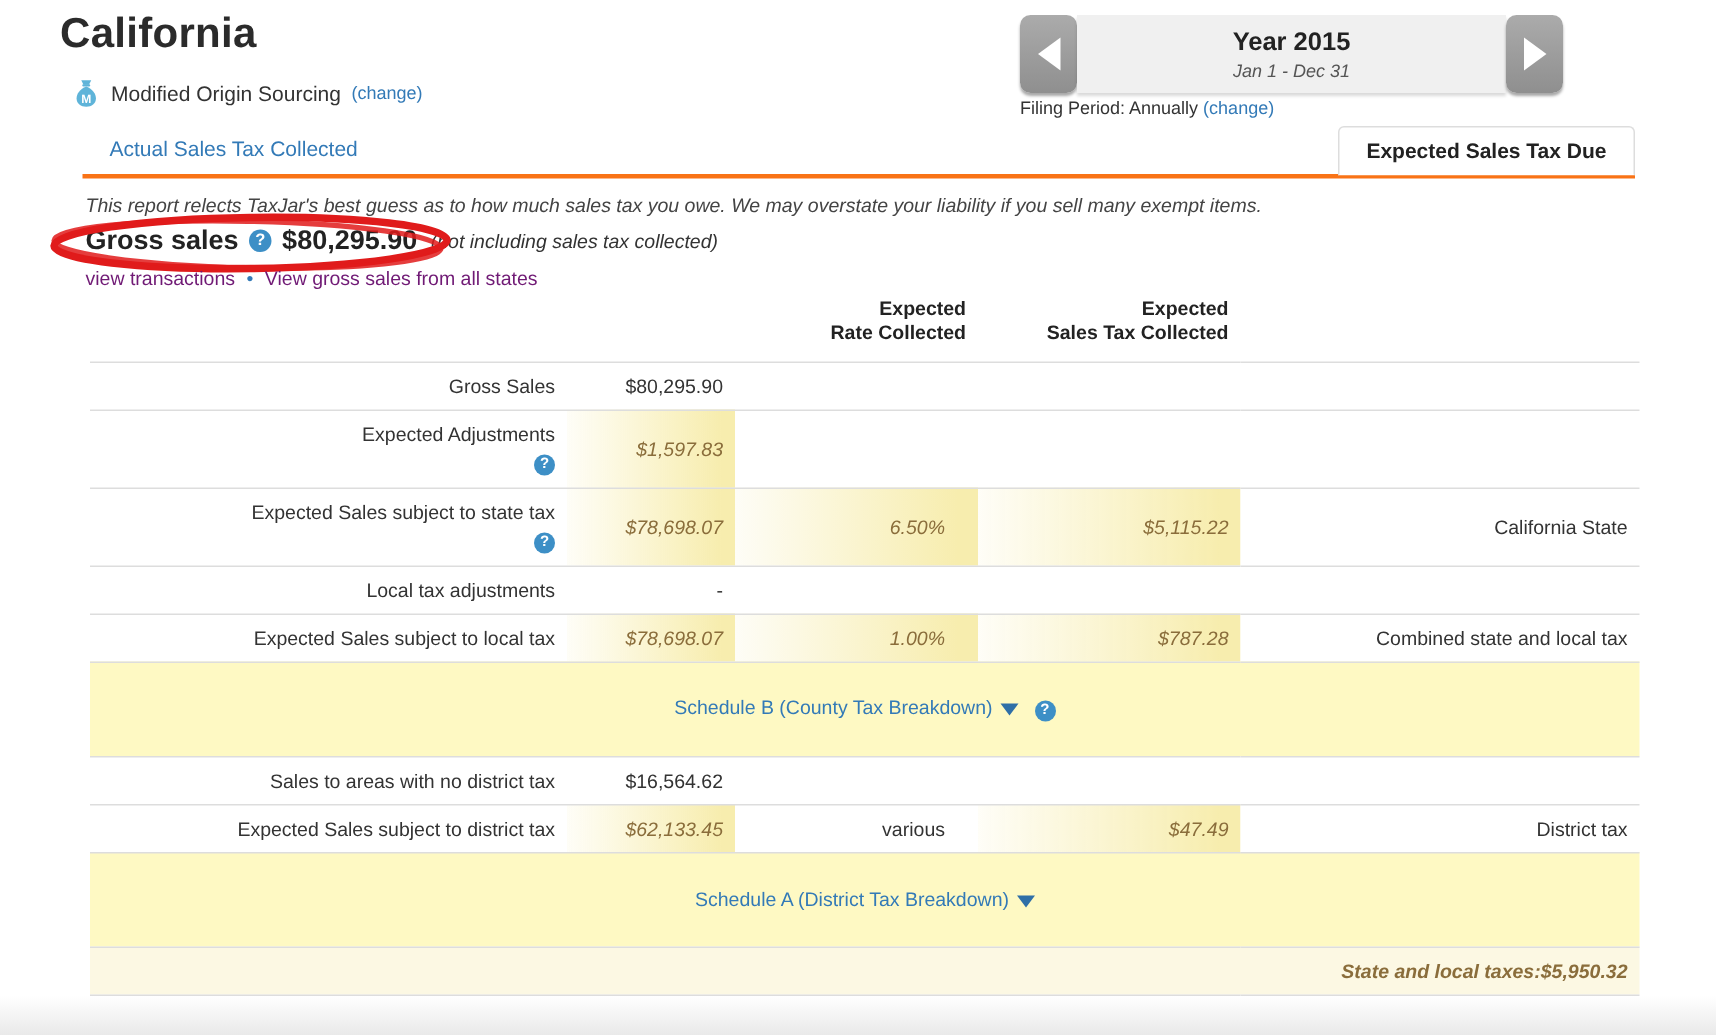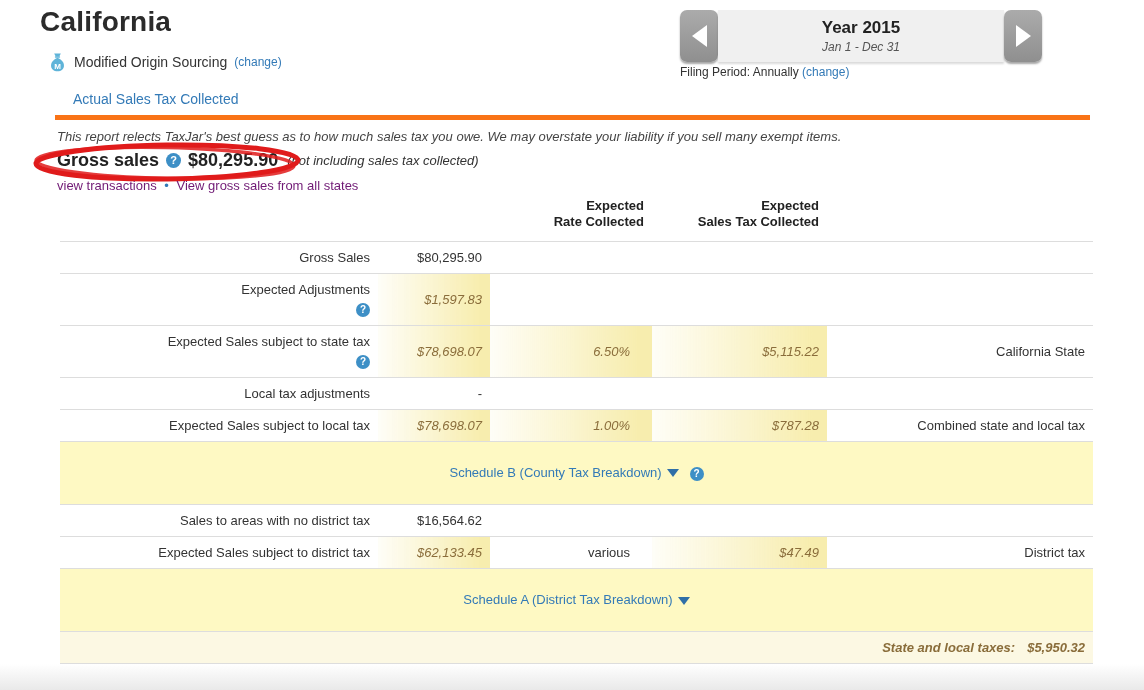--- a/index.html
+++ b/index.html
@@ -18,21 +18,21 @@
         display:flex;align-items:center;justify-content:center;cursor:pointer;box-shadow:0 2px 2px rgba(0,0,0,.35);}
   .tri-left{width:0;height:0;border-top:11px solid transparent;border-bottom:11px solid transparent;border-right:15px solid #fff;}
   .tri-right{width:0;height:0;border-top:11px solid transparent;border-bottom:11px solid transparent;border-left:15px solid #fff;}
   .pcenter{width:286px;height:52px;background:#f0f0f0;display:flex;flex-direction:column;align-items:center;justify-content:center;box-shadow:0 2px 2px rgba(0,0,0,.15);}
   .pcenter .ptitle{font-size:17px;font-weight:bold;color:#222;}
   .pcenter .prange{font-size:12px;font-style:italic;color:#555;margin-top:2px;}
   .filing{position:absolute;left:680px;top:65px;font-size:12px;color:#333;}
   .filing a{color:#337ab7;text-decoration:none;}
 
   
-  .tabs{position:absolute;left:55px;top:84px;width:1035px;display:flex;border-bottom:5px solid #f97316;justify-content:space-between;}
+  .tabs{position:absolute;left:55px;top:84px;width:1035px;display:flex;border-bottom:3px solid #f97316;justify-content:space-between;}
   .tab{font-size:14px;padding:7px 18px 8px;cursor:pointer;}
   .tab.inactive{color:#337ab7;}
   .tab.active{color:#222;font-weight:bold;border:1px solid #ddd;border-bottom:1px solid #fff;border-radius:4px 4px 0 0;margin-bottom:-1px;background:#fff;}
 
   .note{position:absolute;left:57px;top:129px;font-size:13px;font-style:italic;color:#444;text-align:center;}
 
   
   .gross{position:absolute;left:57px;top:150px;display:flex;align-items:center;gap:7px;}
   .gross .glabel,.gross .gvalue{font-size:18px;font-weight:bold;color:#222;}
   .gross .gsuffix{font-size:13px;font-style:italic;color:#333;margin-left:2px;}
@@ -58,21 +58,21 @@
   .lbl .cellwrap{display:inline-flex;align-items:flex-end;gap:6px;flex-direction:column;}
   td.hl{background:linear-gradient(90deg,rgba(250,242,190,.12),#f7edae 92%);color:#8a6d3b;font-style:italic;}
   td.rate{padding-right:22px;}
   .band{background:#fef9c3;}
   .band td{height:46px;text-align:center;padding:8px 0;}
   .band a{color:#337ab7;text-decoration:none;font-size:13px;}
   .caret{display:inline-block;width:0;height:0;border-left:6px solid transparent;border-right:6px solid transparent;border-top:8px solid #2f6fa7;vertical-align:middle;margin-left:5px;}
   tr.total-yellow{background:#fcf8e3;}
   tr.total-yellow td{color:#8a6d3b;font-weight:bold;font-style:italic;}
   .tot-cell{padding-right:8px;}
-  .tot-cell .cellwrap{display:inline-flex;align-items:center;gap:12px;}
+  .tot-cell .cellwrap{display:inline-flex;align-items:center;gap:0;}
   .pay-link{color:#337ab7;text-decoration:none;}
   .footer-fade{position:absolute;left:0;bottom:0;width:1144px;height:26px;background:linear-gradient(#ffffff,#e9e9e9);}
 </style>
 </head>
 <body>
 
 <div class="page">
 
   <div class="title">California</div>
 
@@ -101,20 +101,21 @@
         <span class="tri-right"></span>
       </button>
   </div>
   <div class="filing">
     <span>Filing Period: Annually</span>
     <a href="#">(change)</a>
   </div>
 
   <div class="tabs">
     <div class="tab inactive">Actual Sales Tax Collected</div>
+    <div class="tab active">Expected Sales Tax Due</div>
   </div>
 
   <div class="note">This report relects TaxJar's best guess as to how much sales tax you owe. We may overstate your liability if you sell many exempt items.</div>
 
   <div class="gross">
     <span class="glabel">Gross sales</span>
     <span class="qicon">?</span>
     <span class="gvalue">$80,295.90</span>
     <span class="gsuffix">(not including sales tax collected)</span>
   </div>

